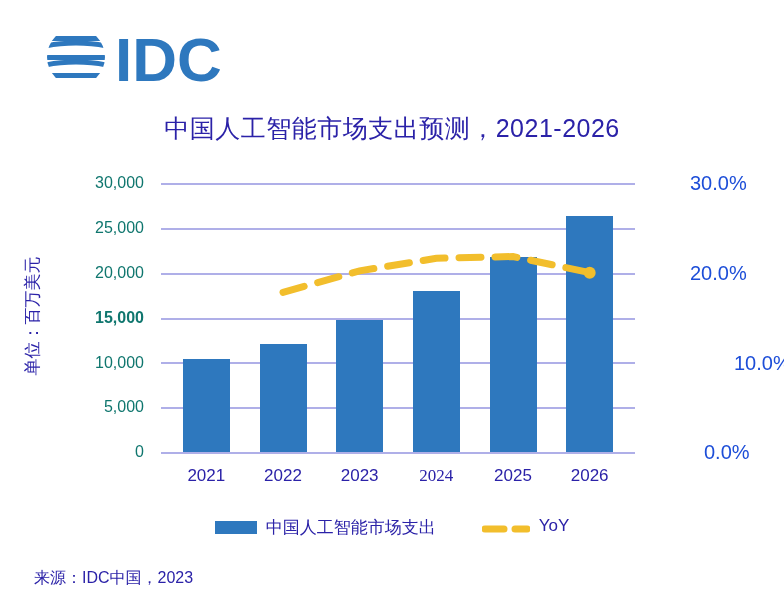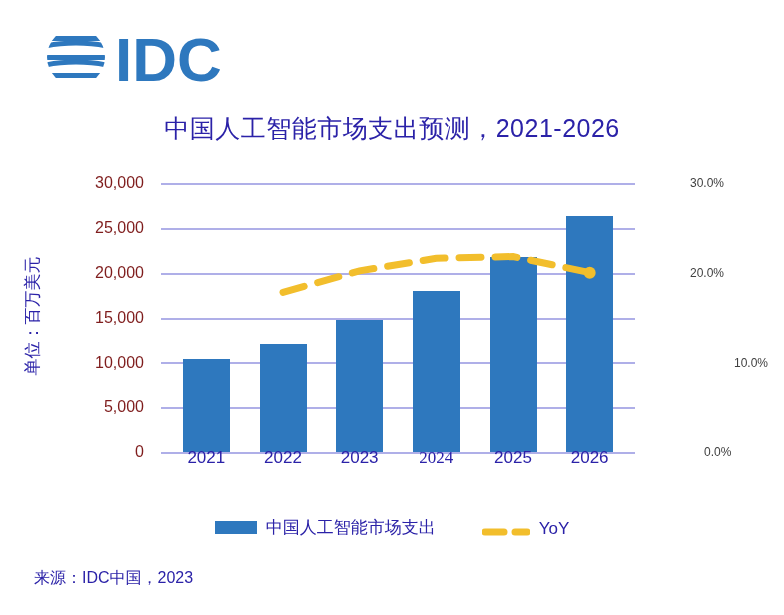--- a/index.html
+++ b/index.html
@@ -71,35 +71,35 @@
   }
   .tick-left  { left: -7px; }
   .tick-right { right: -7px; }
 
   
   .ylabel-left {
     position: absolute;
     right: 640px;
     text-align: right;
     font-size: 16px;
-    color: #7f1d1d;
+    color: #0f766e;
     white-space: nowrap;
     transform: translateY(-50%);
   }
   .ylabel-right {
     position: absolute;
     text-align: right;
-    font-size: 12px;
-    color: #404040;
+    font-size: 20px;
+    color: #1d4ed8;
     white-space: nowrap;
     transform: translateY(-50%);
   }
   .xlabel {
     position: absolute;
-    top: 448px;
+    top: 466px;
     font-size: 17px;
     color: #2B22A8;
     text-align: center;
     white-space: nowrap;
   }
   #y-axis-title {
     position: absolute;
     left: 32px;
     top: 316px;
     font-size: 17px;
@@ -126,21 +126,21 @@
   }
 
   
   #legend {
     position: absolute;
     left: 0;
     top: 516px;
     width: 784px;
     display: flex;
     justify-content: center;
-    align-items: flex-end;
+    align-items: flex-start;
     gap: 46px;
   }
   .legend-item {
     display: flex;
     align-items: center;
     gap: 9px;
     font-size: 17px;
     color: #2B22A8;
     white-space: nowrap;
   }
@@ -189,21 +189,21 @@
     </svg>
   </div>
 
   <div id="chart-title">中国人工智能市场支出预测，2021-2026</div>
 
   <div id="y-axis-title">单位：百万美元</div>
 
   <div class="ylabel-left" style="top:183px;">30,000</div>
   <div class="ylabel-left" style="top:228px;">25,000</div>
   <div class="ylabel-left" style="top:273px;">20,000</div>
-  <div class="ylabel-left" style="top:318px;">15,000</div>
+  <div class="ylabel-left" style="top:318px;font-weight:bold;">15,000</div>
   <div class="ylabel-left" style="top:363px;">10,000</div>
   <div class="ylabel-left" style="top:407px;">5,000</div>
   <div class="ylabel-left" style="top:452px;">0</div>
 
   <div class="ylabel-right" style="left:690px; top:183px;">30.0%</div>
   <div class="ylabel-right" style="left:690px; top:273px;">20.0%</div>
   <div class="ylabel-right" style="left:690px; top:363px;margin-left:44px;">10.0%</div>
   <div class="ylabel-right" style="left:704px; top:452px;">0.0%</div>
 
   <div id="plot-frame">

